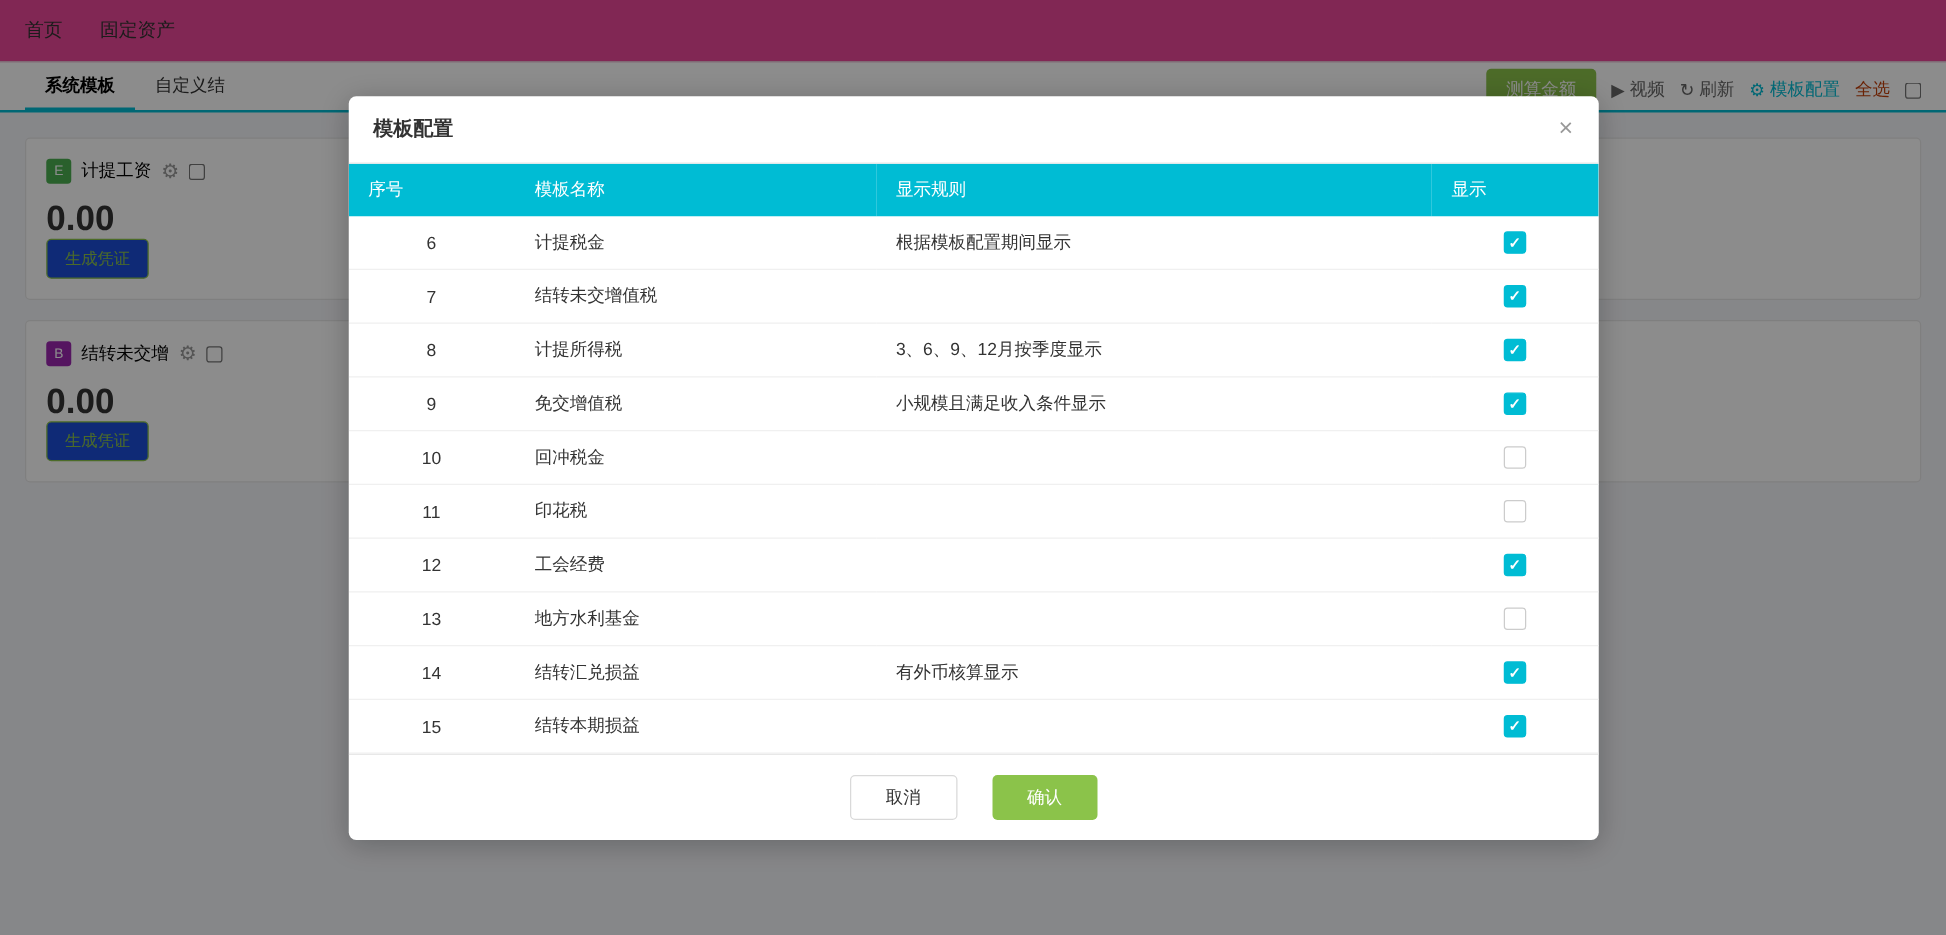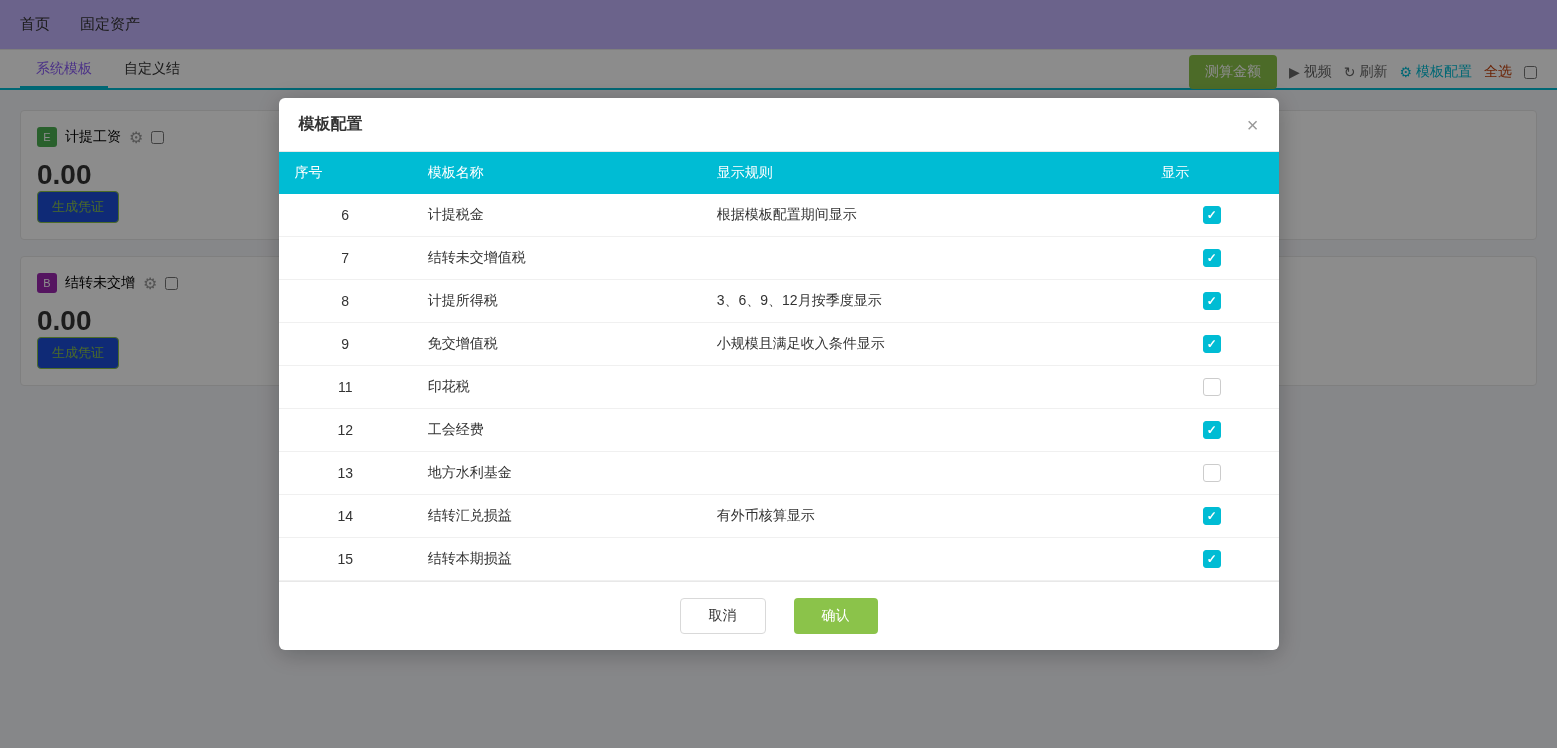--- a/index.html
+++ b/index.html
@@ -16,21 +16,21 @@
     
     .bg-page {
       width: 100%;
       height: 100%;
       background: #f5f6fa;
       position: relative;
     }
 
     
     .top-nav {
-      background: #c4b5fd;
+      background: #ec4899;
       height: 50px;
       display: flex;
       align-items: center;
       padding: 0 20px;
       gap: 30px;
       border-bottom: 1px solid #e8e8e8;
     }
     .nav-item {
       font-size: 15px;
       color: #333;
@@ -46,23 +46,24 @@
       border-bottom: 2px solid #00bcd4;
       height: 40px;
     }
     .sub-tab {
       padding: 8px 16px;
       cursor: pointer;
       color: #333;
       font-size: 14px;
     }
     .sub-tab.active {
-      color: #8b5cf6;
+      color: #000000;
       border-bottom: 2px solid #00bcd4;
       margin-bottom: -2px;
+      font-weight: bold;
     }
 
     
     .main-content {
       padding: 20px;
     }
 
     .card {
       background: #fff;
       border-radius: 4px;
@@ -433,20 +434,30 @@
               <td>9</td>
               <td>免交增值税</td>
               <td>小规模且满足收入条件显示</td>
               <td>
                 <div class="checkbox-container">
                   <div class="custom-checkbox checked"></div>
                 </div>
               </td>
             </tr>
             <tr>
+              <td>10</td>
+              <td>回冲税金</td>
+              <td></td>
+              <td>
+                <div class="checkbox-container">
+                  <div class="custom-checkbox"></div>
+                </div>
+              </td>
+            </tr>
+            <tr>
               <td>11</td>
               <td>印花税</td>
               <td></td>
               <td>
                 <div class="checkbox-container">
                   <div class="custom-checkbox"></div>
                 </div>
               </td>
             </tr>
             <tr>

